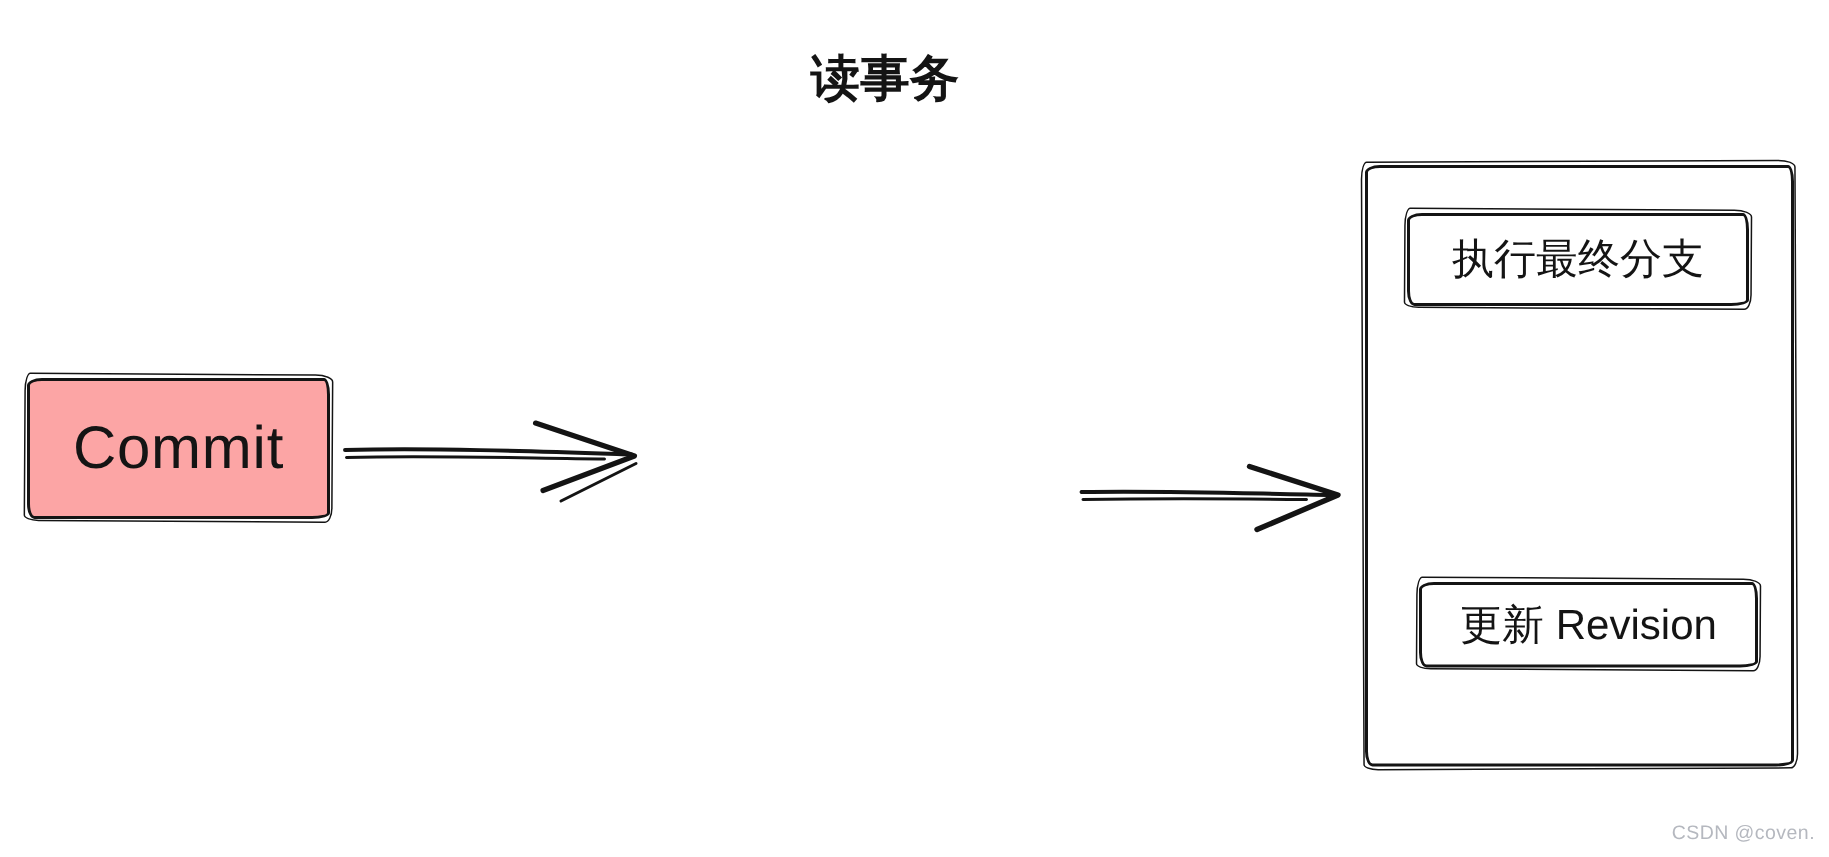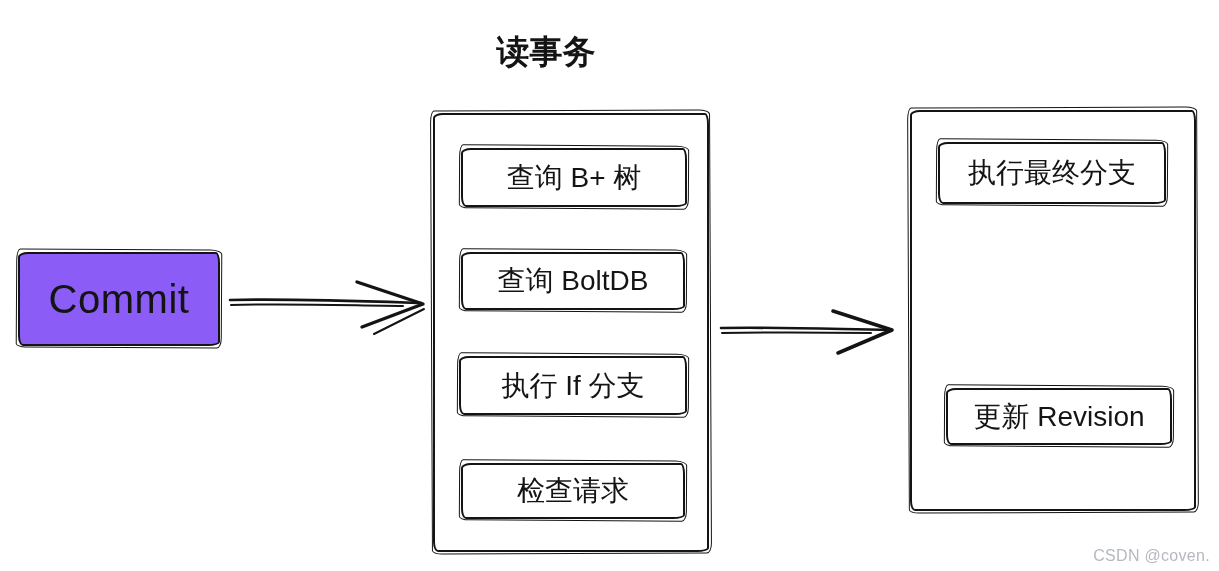--- a/index.html
+++ b/index.html
@@ -11,21 +11,21 @@
   #stage {
     position: relative;
     width: 1219px;
     height: 571px;
     background: #ffffff;
     overflow: hidden;
   }
   
   .sketch {
     position: absolute;
-    background: #8b5cf6;
+    background: #fca5a5;
     border: 2.6px solid #141414;
     border-radius: 10px 4px 12px 5px / 5px 11px 4px 10px;
     box-sizing: border-box;
   }
   .sketch::before {
     content: "";
     position: absolute;
     inset: -5px -4px -4px -4px;
     border: 1.7px solid #141414;
     border-radius: 4px 12px 5px 10px / 12px 5px 10px 4px;
@@ -72,54 +72,36 @@
     fill: none;
     stroke: #141414;
     stroke-linecap: round;
     stroke-linejoin: round;
   }
 
   .watermark {
     position: absolute;
     right: 9px;
     top: 547px;
-    font-size: 16px;
+    font-size: 13px;
     color: #b5b8bf;
     letter-spacing: 0.3px;
   }
 </style>
 </head>
 <body>
 
 <div id="stage">
 
   <div class="sketch" style="left:18px; top:252px; width:202px; height:94px;">
     <div class="node-label commit-label">Commit</div>
   </div>
 
-  <div class="group-title" style="left:408px; top:30px; width:276px;">读事务</div>
+  <div class="group-title" style="left:452px; top:30px; width:276px;">读事务</div>
 
-  <div class="sketch container-box" style="left:433px; top:113px; width:276px; height:439px;">
-
-    <div class="sketch step" style="left:26px; top:33px; width:226px; height:59px;">
-      <div class="node-label step-label">查询 B+ 树</div>
-    </div>
-
-    <div class="sketch step" style="left:26px; top:137px; width:224px; height:58px;">
-      <div class="node-label step-label">查询 BoltDB</div>
-    </div>
-
-    <div class="sketch step" style="left:24px; top:241px; width:228px; height:59px;">
-      <div class="node-label step-label">执行 If 分支</div>
-    </div>
-
-    <div class="sketch step" style="left:26px; top:348px; width:224px; height:56px;">
-      <div class="node-label step-label">检查请求</div>
-    </div>
-  </div>
 
 
   <div class="sketch container-box" style="left:910px; top:110px; width:286px; height:401px;">
 
     <div class="sketch step" style="left:34px; top:276px; width:226px; height:57px;">
       <div class="node-label step-label">更新 Revision</div>
     </div>
 
     <div class="sketch step" style="left:26px; top:30px; width:228px; height:62px;">
       <div class="node-label step-label">执行最终分支</div>

